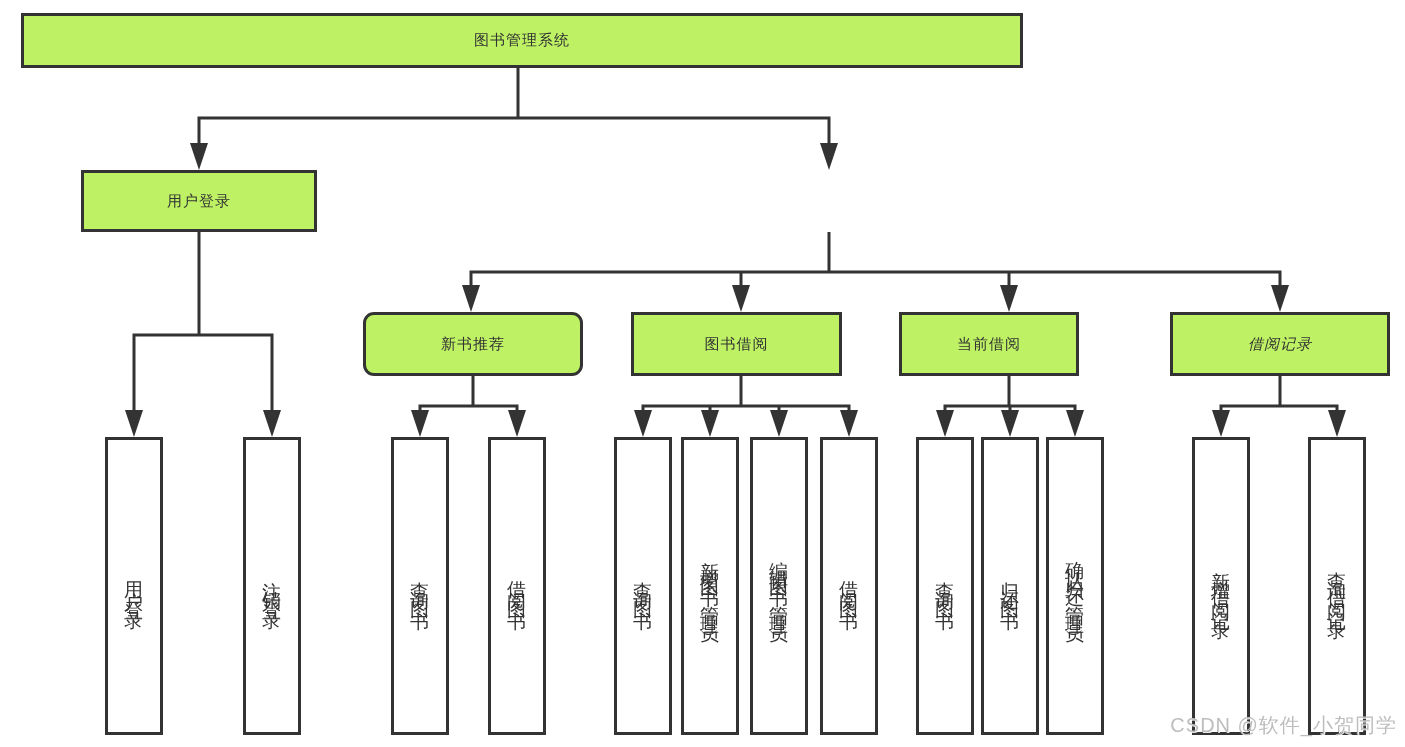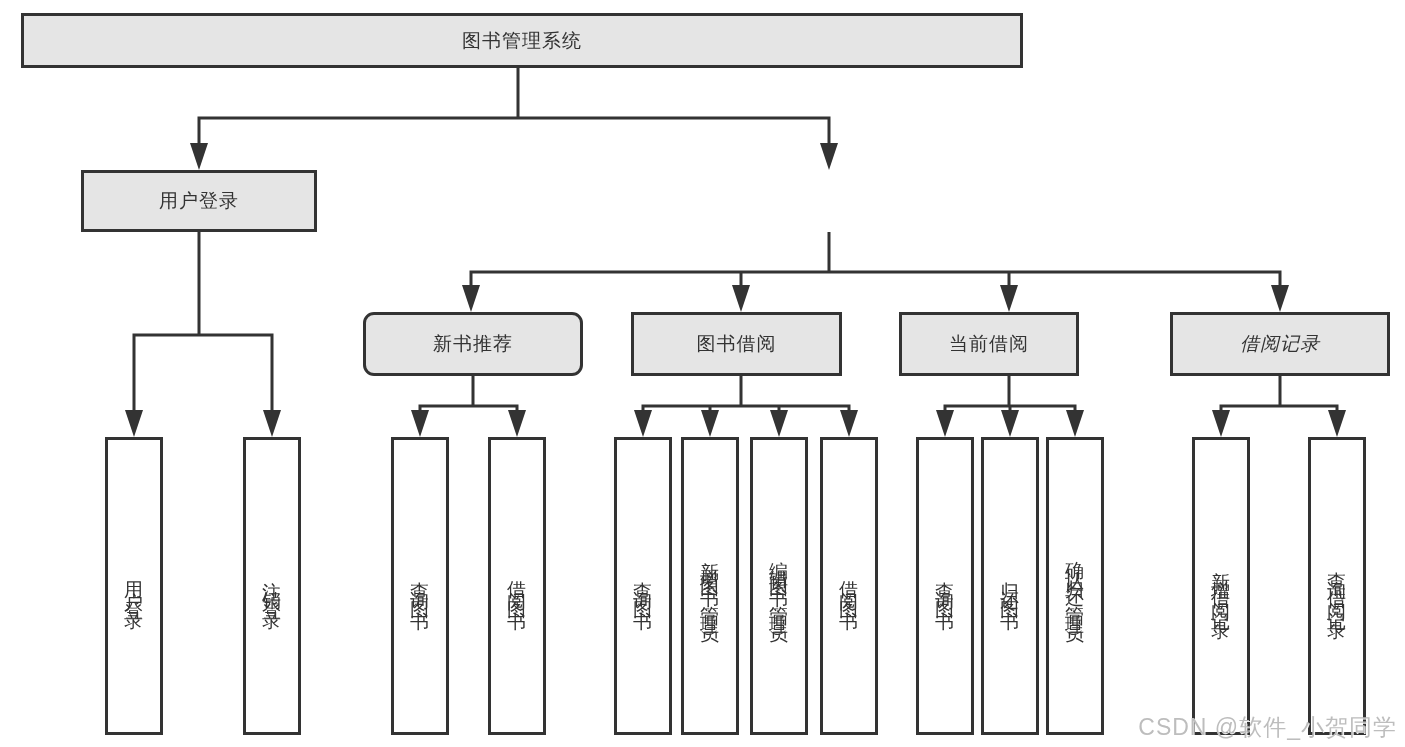--- a/index.html
+++ b/index.html
@@ -15,25 +15,25 @@
   .connectors {
     position: absolute;
     left: 0; top: 0;
     width: 1405px; height: 747px;
     pointer-events: none;
   }
   .hbox {
     position: absolute;
     box-sizing: border-box;
     border: 3px solid #333333;
-    background: #e5e5e5;
+    background: #bef264;
     display: flex;
     align-items: center;
     justify-content: center;
-    font-size: 19px;
+    font-size: 15px;
     letter-spacing: 1px;
     color: #333333;
     z-index: 2;
   }
   .vbox {
     position: absolute;
     box-sizing: border-box;
     border: 3px solid #333333;
     background: #ffffff;
     display: flex;
@@ -50,21 +50,21 @@
     letter-spacing: 10px;
     line-height: 1;
     color: #333333;
     white-space: nowrap;
   }
   .vbox.tight span { letter-spacing: 9px; }
   .watermark {
     position: absolute;
     right: 8px;
     top: 712px;
-    font-size: 23px;
+    font-size: 20px;
     color: #bdbdbd;
     letter-spacing: 1px;
     text-shadow: 1px 1px 0 rgba(255,255,255,0.9);
     z-index: 3;
   }
 </style>
 </head>
 <body>
 
 <div class="stage">

